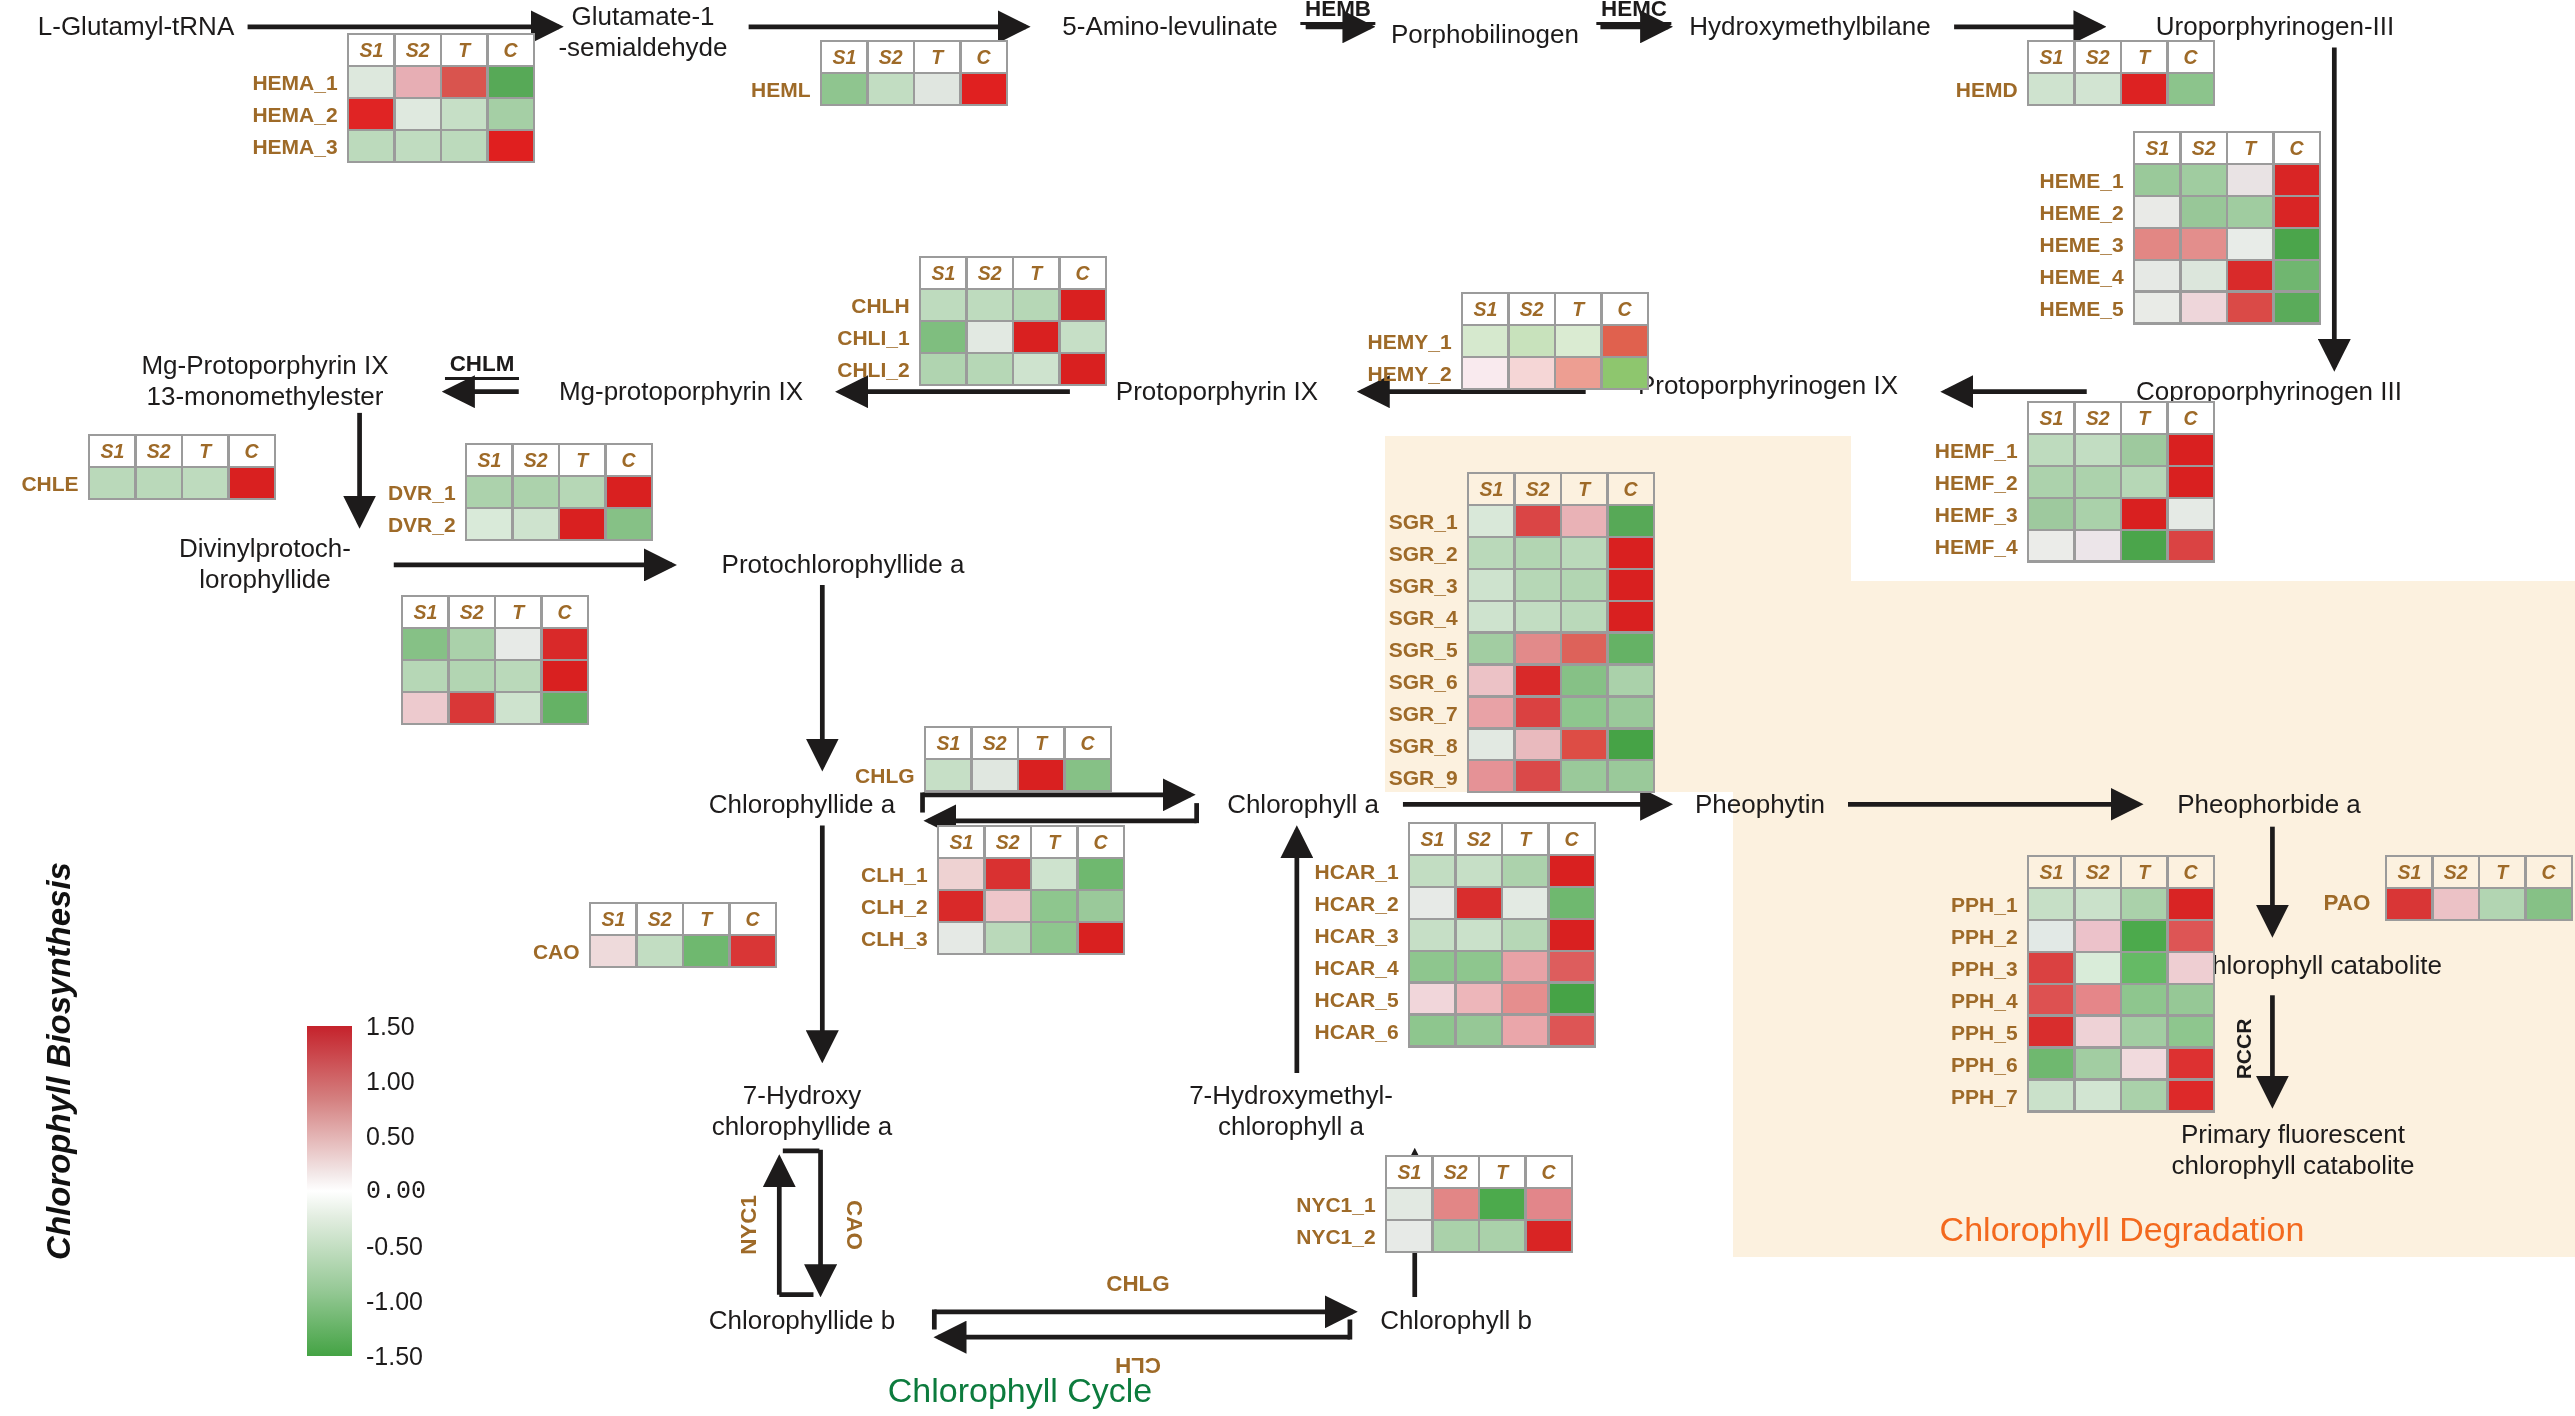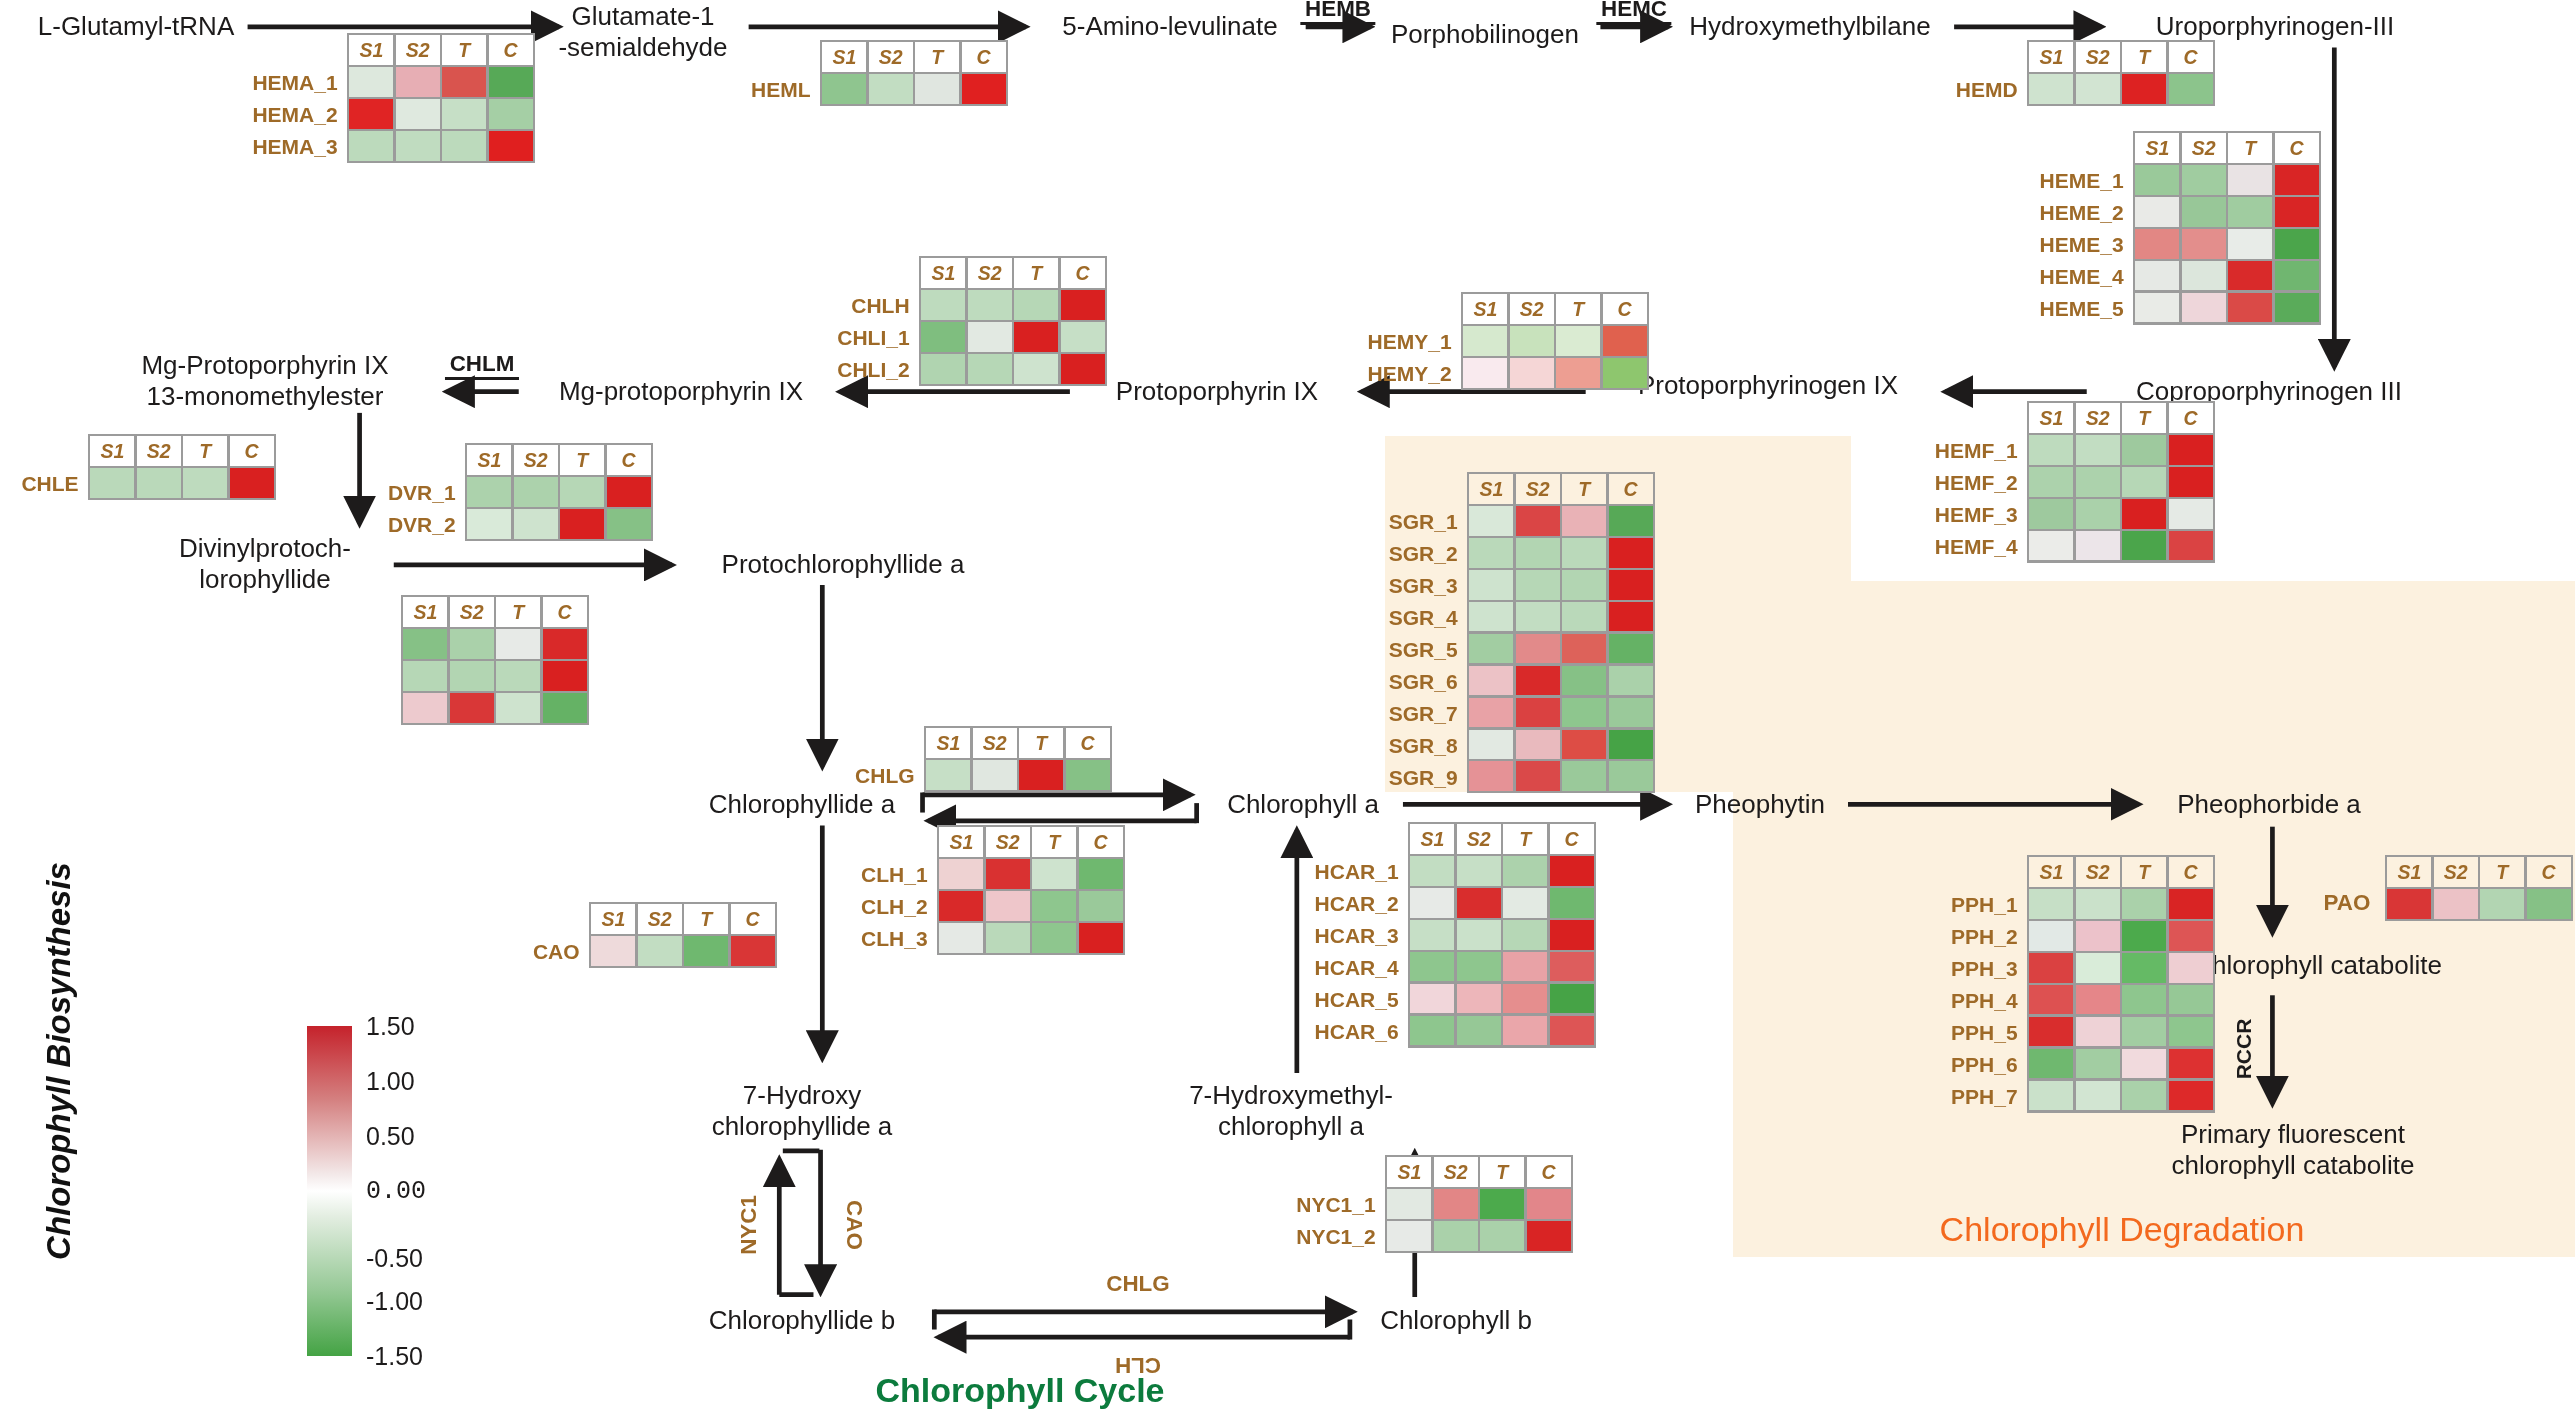--- a/index.html
+++ b/index.html
@@ -23,21 +23,21 @@
   .hm-labels .sp{height:34px;}
   .hm-labels .rl{height:32px;display:flex;align-items:center;
                  font-size:21px;font-weight:700;color:#9e6a28;}
   .hm-grid{background:#9b9b9b;padding:2.4px;display:grid;grid-auto-rows:29.5px;gap:2.4px;}
   .hm-h{width:44px;display:flex;align-items:center;justify-content:center;
         font-size:19.5px;font-weight:700;font-style:italic;color:#9e6a28;}
   .hm-c{width:44px;}
   .t-bio{position:absolute;left:59px;top:1061px;transform:translate(-50%,-50%) rotate(-90deg);
          font-size:33px;font-weight:700;font-style:italic;color:#111;white-space:nowrap;}
   .t-cycle{position:absolute;left:1020px;top:1390px;transform:translate(-50%,-50%);
-           font-size:34px;font-weight:700;color:#0c7b3d;white-space:nowrap;}
+           font-size:34px;font-weight:400;color:#0c7b3d;white-space:nowrap;}
   .t-deg{position:absolute;left:2122px;top:1229px;transform:translate(-50%,-50%);
          font-size:34px;font-weight:500;color:#f3691e;white-space:nowrap;}
   #legend{position:absolute;left:307px;top:1026px;}
   #legend-bar{position:absolute;left:0;top:0;width:45px;height:330px;
     background:linear-gradient(to bottom,#c5222b 0%,#d47f7f 22%,#f3e9e9 45%,#ffffff 50%,
                #e2ede0 58%,#96c996 80%,#44a344 100%);}
   .ltick{position:absolute;left:59px;transform:translateY(-50%);font-size:25px;color:#1d1b1b;white-space:nowrap;}
 </style>
 </head>
 <body>
@@ -93,21 +93,21 @@
   <div class="t-cycle">Chlorophyll Cycle</div>
   <div class="t-deg">Chlorophyll Degradation</div>
 
   <div id="legend">
     <div id="legend-bar"></div>
     <div id="legend-ticks">
         <div class="ltick" style="top: 0px;">1.50</div>
         <div class="ltick" style="top: 55px;">1.00</div>
         <div class="ltick" style="top: 110px;">0.50</div>
         <div class="ltick" style="top: 165px; font-family: Liberation Mono, monospace;">0.00</div>
-        <div class="ltick" style="top: 232px;">-0.50</div>
+        <div class="ltick" style="top: 220px;">-0.50</div>
         <div class="ltick" style="top: 275px;">-1.00</div>
         <div class="ltick" style="top: 330px;">-1.50</div>
       </div>
   </div>
 
 <div class="txt met" style="left: 136px; top: 11.2px;">
       <div>L-Glutamyl-tRNA</div>
     </div>
     <div class="txt met" style="left: 643px; top: 1.2px;">
       <div>Glutamate-1</div>

